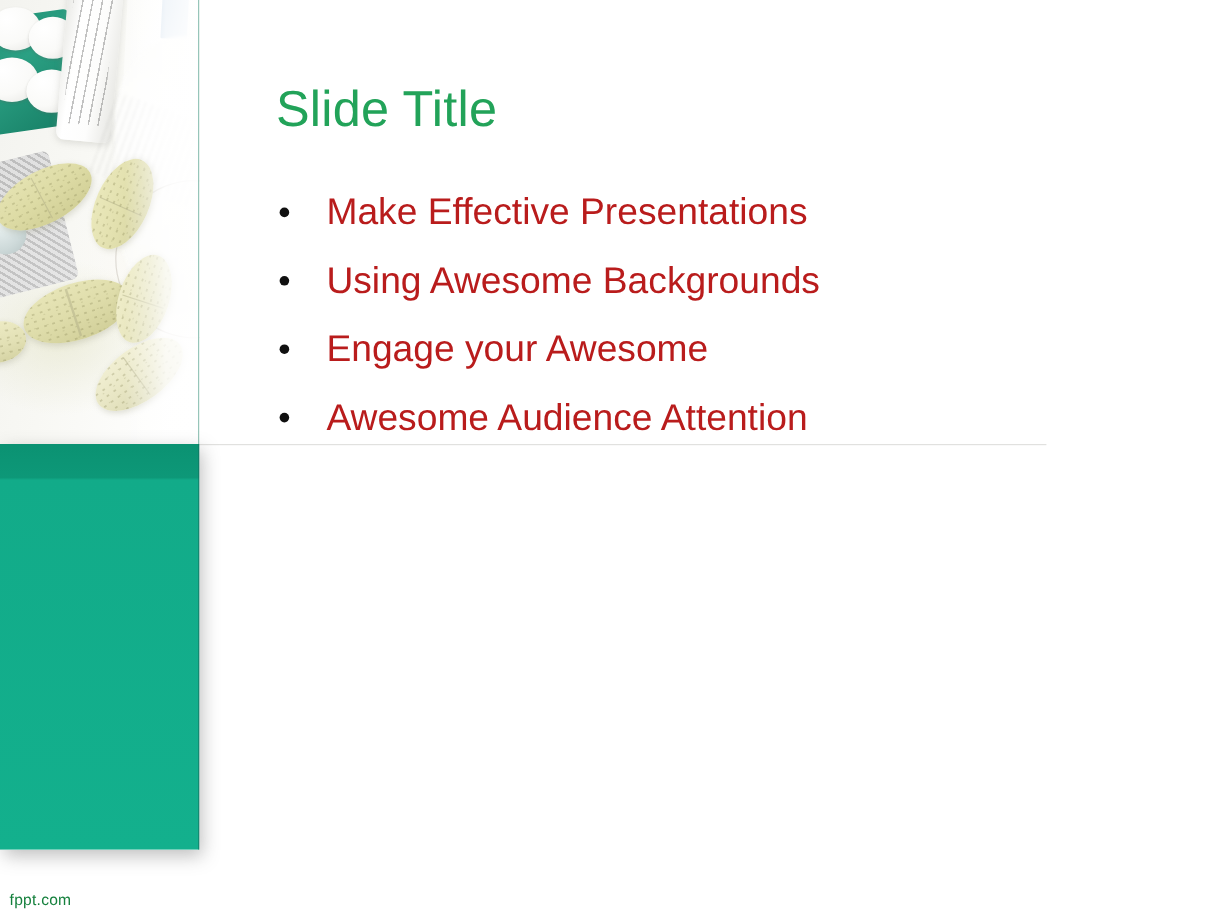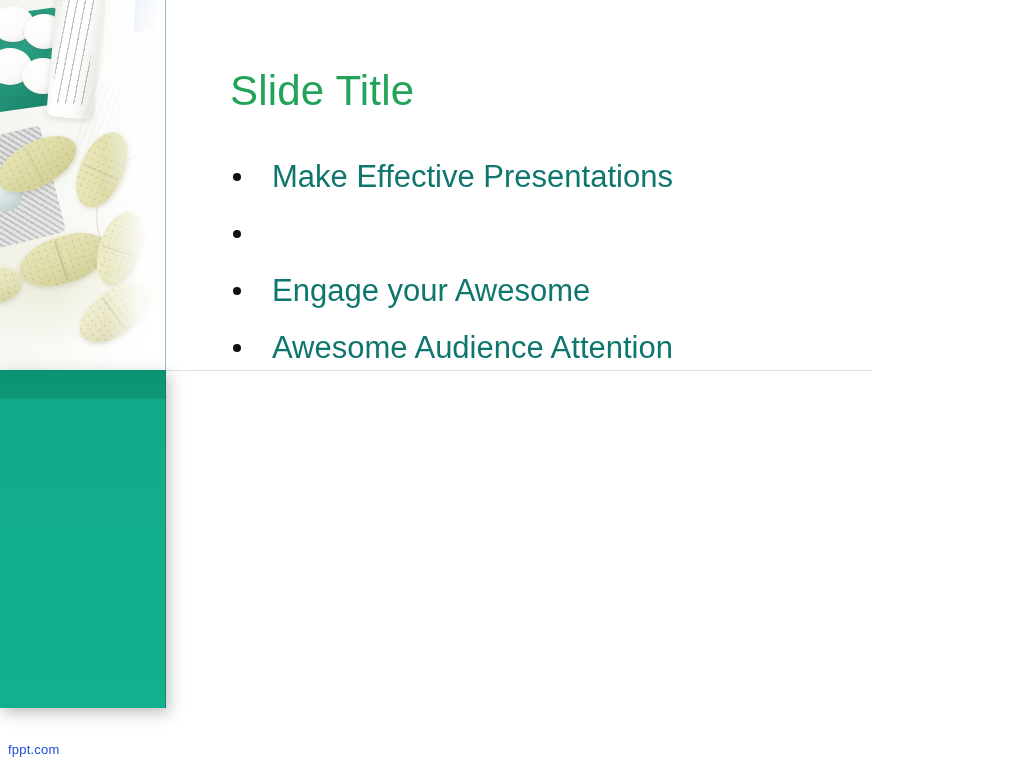--- a/index.html
+++ b/index.html
@@ -298,42 +298,42 @@
     margin: 0;
     padding: 0;
     list-style: none;
   }
   .bullet-list li {
     position: relative;
     height: 57px;
     padding-left: 42px;
     font-size: 31px;
     line-height: 57px;
-    color: #0f766e;
+    color: #b91c1c;
     white-space: nowrap;
   }
   .bullet-list li .dot {
     position: absolute;
     left: 3px;
     top: 50%;
     margin-top: -4px;
     width: 8px;
     height: 8px;
     border-radius: 50%;
     background: #101010;
   }
 
   
   .footer-mark {
     position: absolute;
     left: 8px;
     top: 742px;
     font-size: 13px;
     line-height: 16px;
-    color: #1d4ed8;
+    color: #15803d;
     letter-spacing: .2px;
   }
 </style>
 </head>
 <body>
 
 <div id="slide">
 
   <div class="photo-panel">
     <div class="photo-inner">
@@ -397,20 +397,21 @@
 
   <div class="slide-title">Slide Title</div>
 
   <ul class="bullet-list">
     <li>
       <span class="dot"></span>
       <span>Make Effective Presentations</span>
     </li>
     <li>
       <span class="dot"></span>
+      <span>Using Awesome Backgrounds</span>
     </li>
     <li>
       <span class="dot"></span>
       <span>Engage your Awesome</span>
     </li>
     <li>
       <span class="dot"></span>
       <span>Awesome Audience Attention</span>
     </li>
   </ul>

